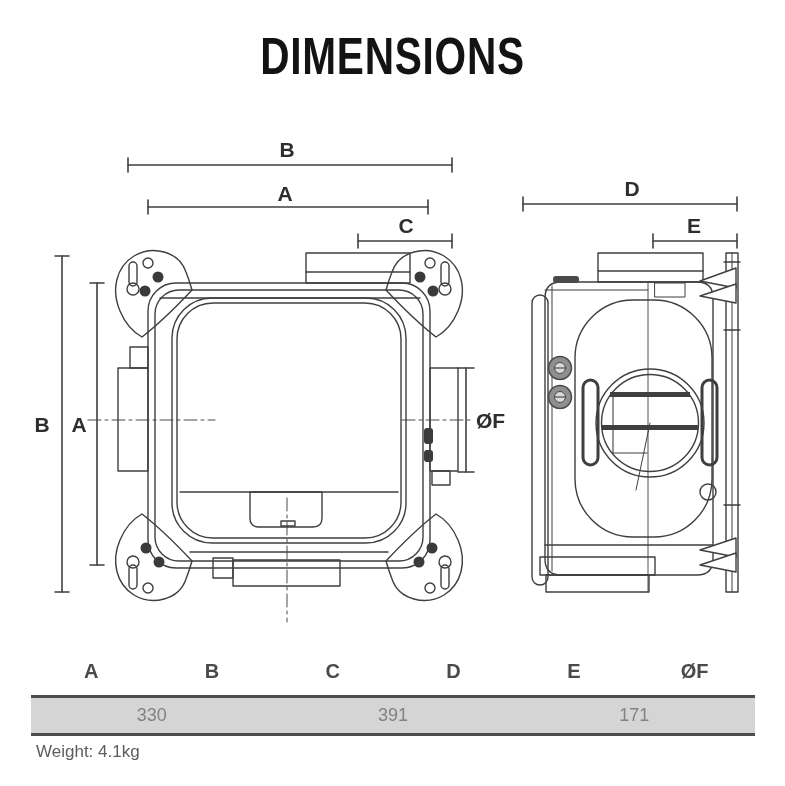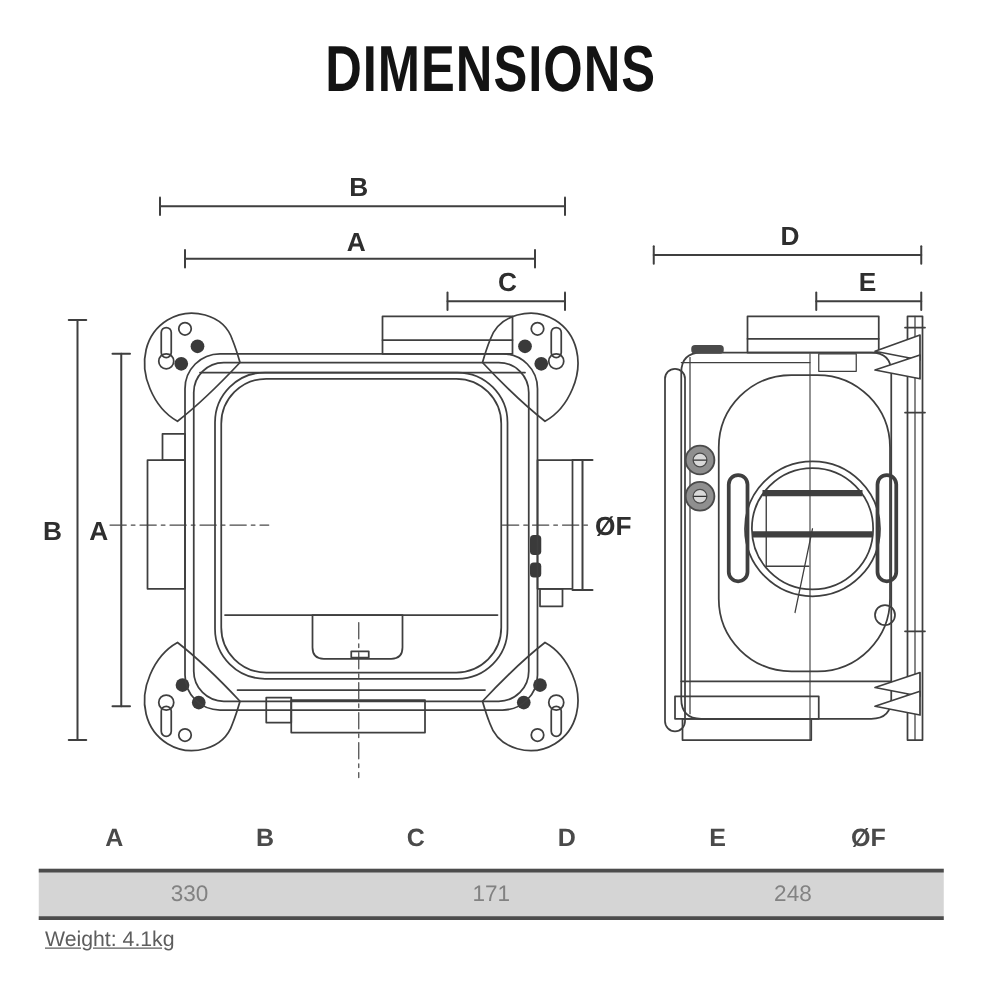--- a/index.html
+++ b/index.html
@@ -11,21 +11,21 @@
     position:absolute;top:26px;left:0;width:785px;text-align:center;
     font-size:52px;font-weight:800;color:#131313;letter-spacing:1px;
     transform:scaleX(0.78);transform-origin:center;white-space:nowrap;
   }
   svg.diagram{position:absolute;top:0;left:0;}
   .dim-table{position:absolute;top:650px;left:31px;width:724px;}
   .hdr-row{display:flex;}
   .hdr-cell{flex:1;text-align:center;font-size:20px;font-weight:bold;color:#4a4a4a;padding:10px 0 12px 0;}
   .val-row{display:flex;background:#d5d5d5;border-top:3px solid #4c4c4c;border-bottom:3px solid #4c4c4c;}
   .val-cell{flex:1;text-align:center;font-size:18px;color:#828282;padding:7px 0;}
-  .weight{position:absolute;top:742px;left:36px;font-size:17px;color:#5d5d5d;text-decoration:underline;}
+  .weight{position:absolute;top:742px;left:36px;font-size:17px;color:#5d5d5d;}
   text.dim{font-family:"Liberation Sans",sans-serif;font-size:21px;font-weight:bold;fill:#2e2e2e;}
 </style>
 </head>
 <body>
 
 <div class="title">DIMENSIONS</div>
 
 <svg class="diagram" width="785" height="650" viewBox="0 0 785 650" aria-hidden="true">
   <defs>
 
@@ -235,18 +235,18 @@
   <div class="hdr-row">
     <div class="hdr-cell">A</div>
     <div class="hdr-cell">B</div>
     <div class="hdr-cell">C</div>
     <div class="hdr-cell">D</div>
     <div class="hdr-cell">E</div>
     <div class="hdr-cell">ØF</div>
   </div>
   <div class="val-row">
     <div class="val-cell">330</div>
+    <div class="val-cell">391</div>
     <div class="val-cell">171</div>
-    <div class="val-cell">248</div>
   </div>
 </div>
 
 <div class="weight">Weight: 4.1kg</div>
 
 </body></html>

